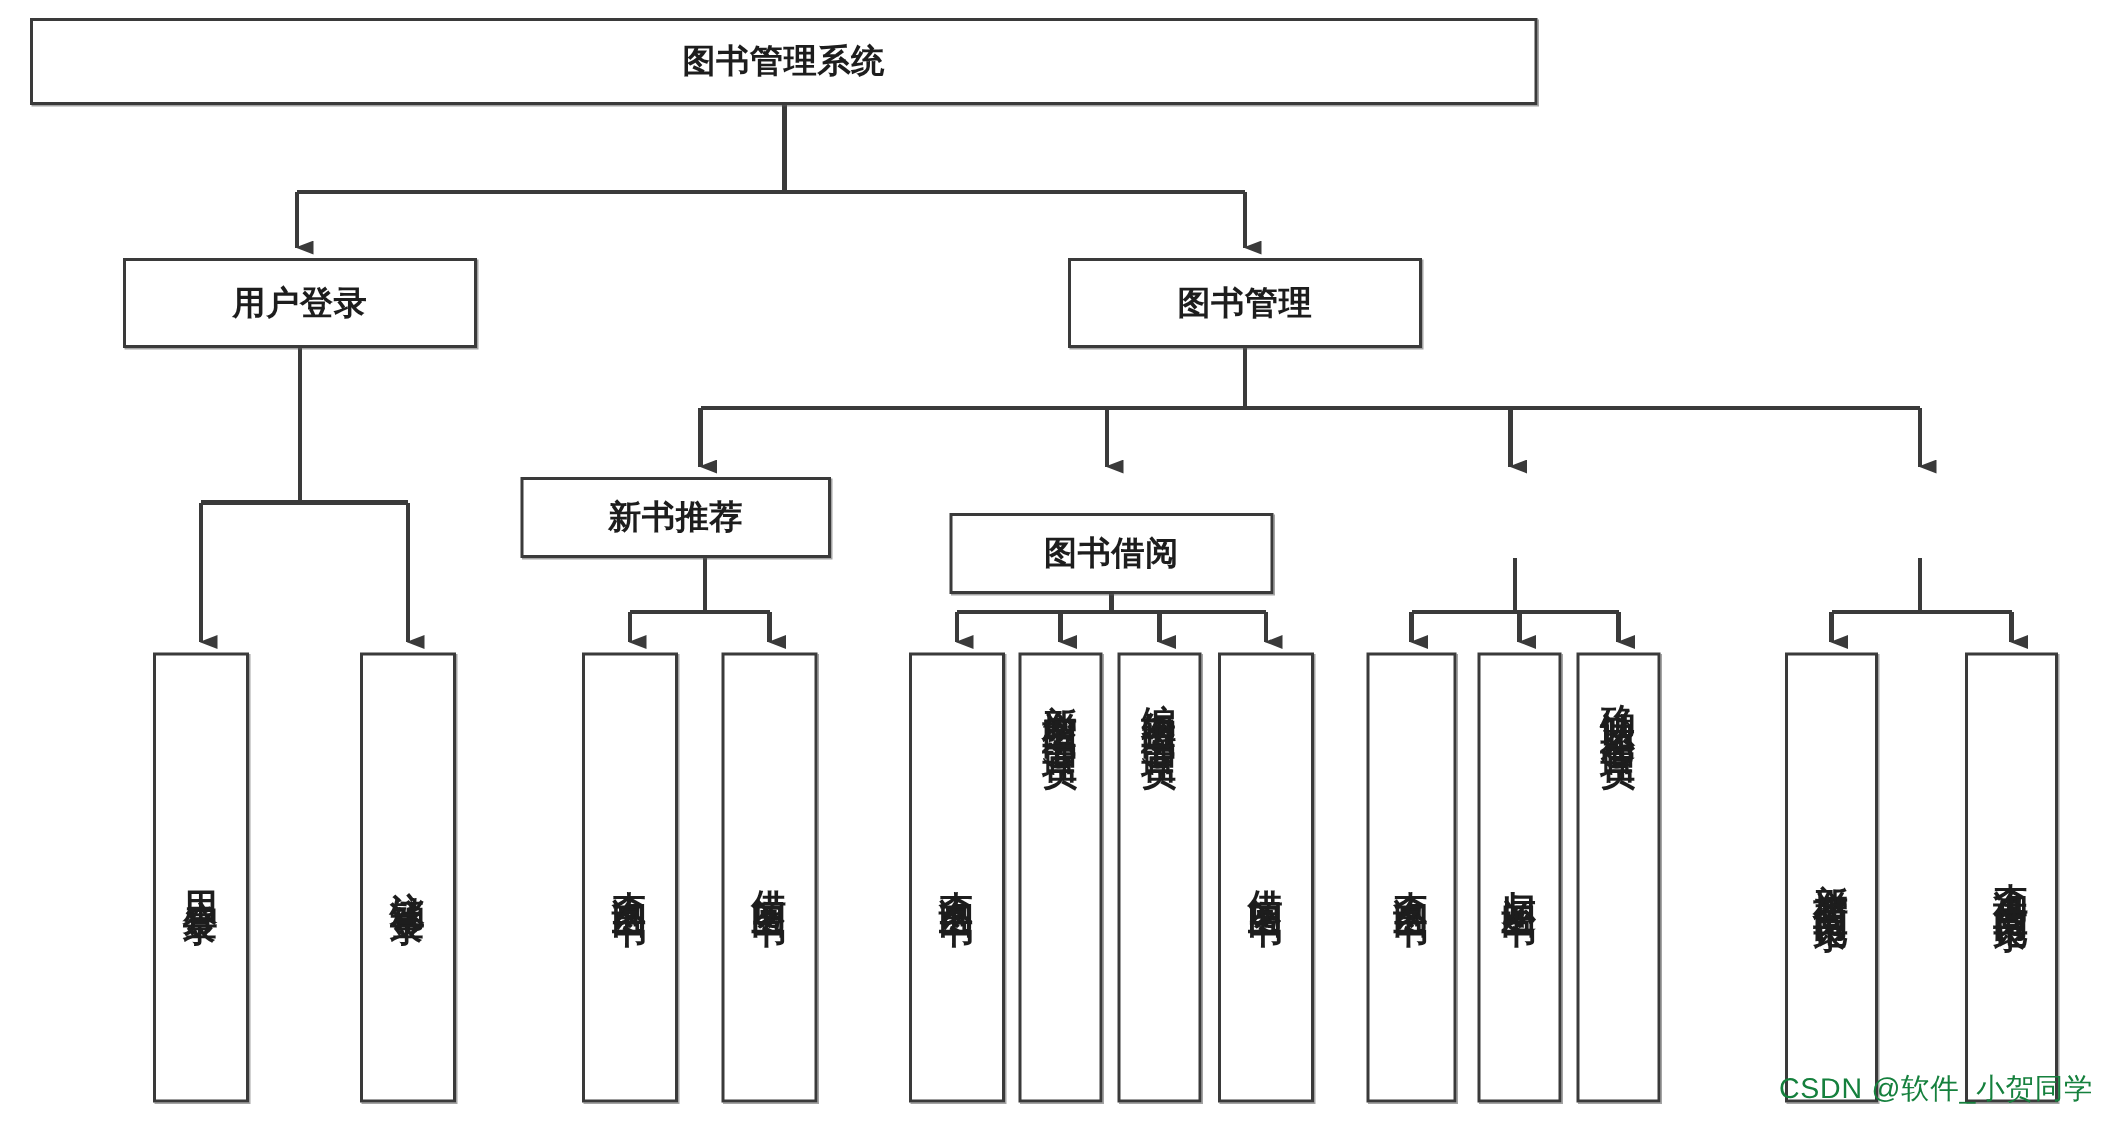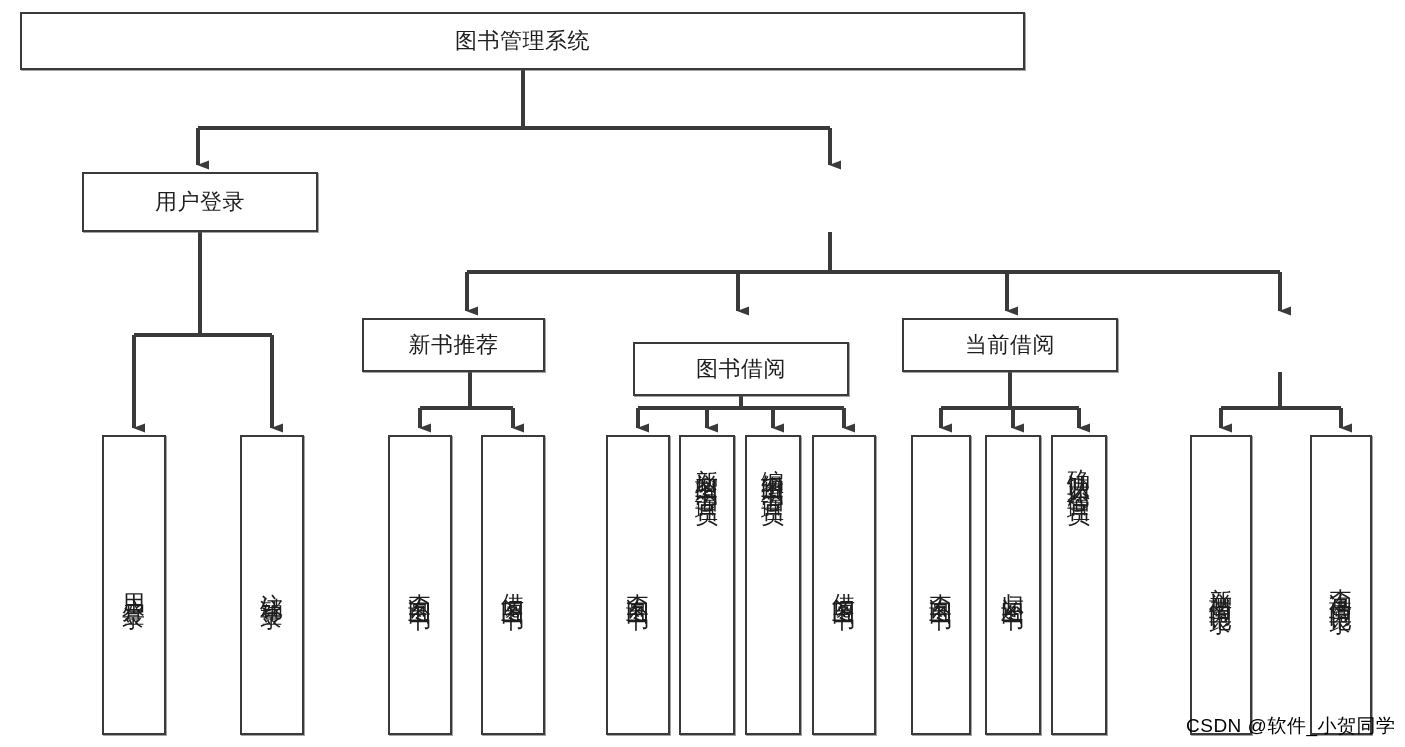--- a/index.html
+++ b/index.html
@@ -34,20 +34,21 @@
     box-shadow: 1px 1px 0 0 rgba(90,90,90,0.55);
     display: flex;
     align-items: center;
     justify-content: center;
     overflow: hidden;
   }
   .node .label {
     color: #1d1d1d;
     letter-spacing: 0.5px;
     white-space: nowrap;
+    font-weight: bold;
   }
   .node.horiz .label {
     font-size: 22px;
     line-height: 26px;
   }
   .node.vert {
     align-items: flex-start;
     justify-content: center;
     padding-top: 14px;
   }
@@ -60,21 +61,21 @@
   }
   .node.vert.centered {
     align-items: center;
     padding-top: 0;
   }
   .watermark {
     position: absolute;
     left: 1186px;
     top: 713px;
     font-size: 19px;
-    color: #000000;
+    color: #15803d;
     white-space: nowrap;
     letter-spacing: 0.5px;
     pointer-events: none;
   }
 </style>
 </head>
 <body>
 
 <div id="diagram-root">
 
@@ -128,29 +129,29 @@
     </g>
   </svg>
 
   <div class="node horiz" style="left: 20px; top: 12px; width: 1005px; height: 58px;">
     <span class="label">图书管理系统</span>
   </div>
 
   <div class="node horiz" style="left: 82px; top: 172px; width: 236px; height: 60px;">
     <span class="label">用户登录</span>
   </div>
+  <div class="node horiz" style="left: 712px; top: 172px; width: 236px; height: 60px;">
+    <span class="label">图书管理</span>
+  </div>
 
-  <div class="node horiz" style="left: 362px; top: 318px; width: 183px; height: 54px;">
+  <div class="node horiz" style="left: 347px; top: 318px; width: 207px; height: 54px;">
     <span class="label">新书推荐</span>
   </div>
   <div class="node horiz" style="left: 633px; top: 318px; width: 216px; height: 54px; margin-top: 24px;">
     <span class="label">图书借阅</span>
-  </div>
-  <div class="node horiz" style="left: 902px; top: 318px; width: 216px; height: 54px;">
-    <span class="label">当前借阅</span>
   </div>
 
   <div class="node vert centered" style="left: 102px; top: 435px; width: 64px; height: 300px;">
     <span class="label">用户登录</span>
   </div>
   <div class="node vert centered" style="left: 240px; top: 435px; width: 64px; height: 300px;">
     <span class="label">注销登录</span>
   </div>
   <div class="node vert centered" style="left: 388px; top: 435px; width: 64px; height: 300px;">
     <span class="label">查询图书</span>

